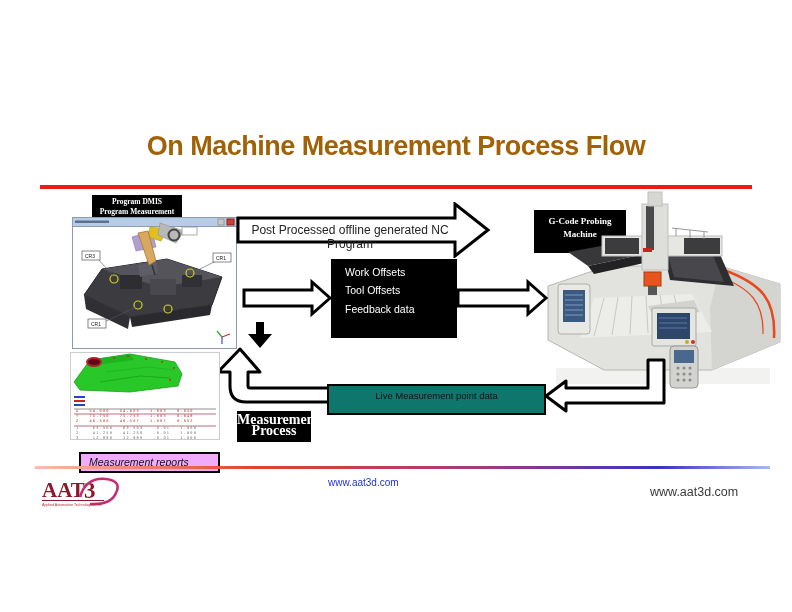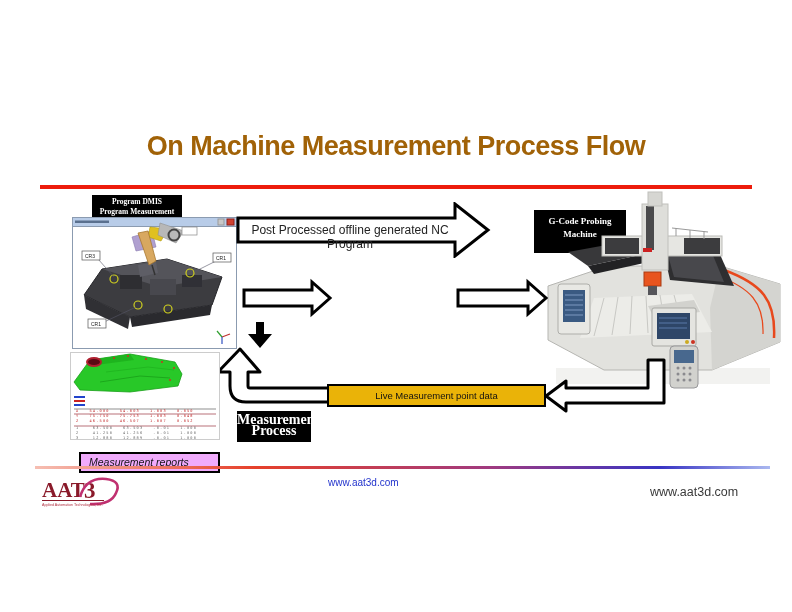--- a/index.html
+++ b/index.html
@@ -11,21 +11,21 @@
   #red-divider{left:40px;top:185px;width:712px;height:4px;background:#ED1C0C;}
   .blackbox{background:#000;color:#fff;text-align:center;
             font-family:"Liberation Serif",serif;font-weight:bold;}
   #offline-dmis{left:92px;top:195px;width:90px;height:23px;font-size:7.5px;line-height:10px;padding-top:2px;}
   #gcode-box{left:502px;top:210px;width:92px;height:38px;font-size:9px;line-height:13px;padding-top:5px;margin-left:32px;}
   #results-box{left:237px;top:411px;width:74px;height:28px;font-size:14px;line-height:11px;padding-top:3px;}
   #offsets-box{left:331px;top:259px;width:126px;height:79px;background:#000;color:#fff;
                font-size:10.5px;}
   .offset-item{padding:6.5px 0 0 14px;}
   #post-arrow-label{left:244px;top:223px;width:212px;font-size:12px;color:#222;text-align:center;}
-  #live-box{left:327px;top:384px;width:219px;height:23px;background:#eab308;border:2px solid #000;
+  #live-box{left:327px;top:384px;width:219px;height:31px;background:#0f766e;border:2px solid #000;
             box-sizing:border-box;text-align:center;font-size:9.5px;line-height:19px;color:#111;}
   #reports-box{left:79px;top:452px;width:141px;height:21px;background:#f0abfc;border:2.5px solid #000;
                box-sizing:border-box;font-size:10.5px;line-height:16px;padding-left:8px;color:#111;font-style:italic;}
   #grad-line{left:35px;top:466px;width:735px;height:3px;
      background:linear-gradient(90deg,#f6beb2 0%,#e6402a 30%,#a03a80 62%,#3834c4 85%,#aab8f0 100%);}
   #link-center{left:328px;top:477px;font-size:10px;color:#2233cc;}
   #link-right{left:650px;top:485px;font-size:12.5px;color:#3a3a3a;}
   a{text-decoration:none;color:inherit;}
   .tinyrow{position:absolute;left:6px;white-space:pre;font-family:"DejaVu Sans Mono",monospace;
            font-size:3.6px;letter-spacing:1.2px;}
@@ -140,20 +140,25 @@
         <circle cx="148" cy="178" r="1.5"></circle>
       <circle cx="136" cy="184" r="1.5"></circle>
         <circle cx="142" cy="184" r="1.5"></circle>
         <circle cx="148" cy="184" r="1.5"></circle>
       <circle cx="136" cy="190" r="1.5"></circle>
         <circle cx="142" cy="190" r="1.5"></circle>
         <circle cx="148" cy="190" r="1.5"></circle>
     </g>
   </svg>
 
+  <div class="abs" id="offsets-box">
+    <div class="offset-item">Work Offsets</div>
+    <div class="offset-item">Tool Offsets</div>
+    <div class="offset-item">Feedback data</div>
+  </div>
 
   <svg class="abs" style="left:242px;top:278px;" width="92" height="40" viewBox="0 0 92 40">
     <polygon points="2,12 70,12 70,4 88,20 70,36 70,28 2,28" fill="#fff" stroke="#000" stroke-width="3"></polygon>
   </svg>
 
   <svg class="abs" style="left:456px;top:278px;" width="96" height="40" viewBox="0 0 96 40">
     <polygon points="2,12 72,12 72,4 90,20 72,36 72,28 2,28" fill="#fff" stroke="#000" stroke-width="3"></polygon>
   </svg>
 
   <svg class="abs" style="left:246px;top:320px;" width="28" height="30" viewBox="0 0 28 30">

